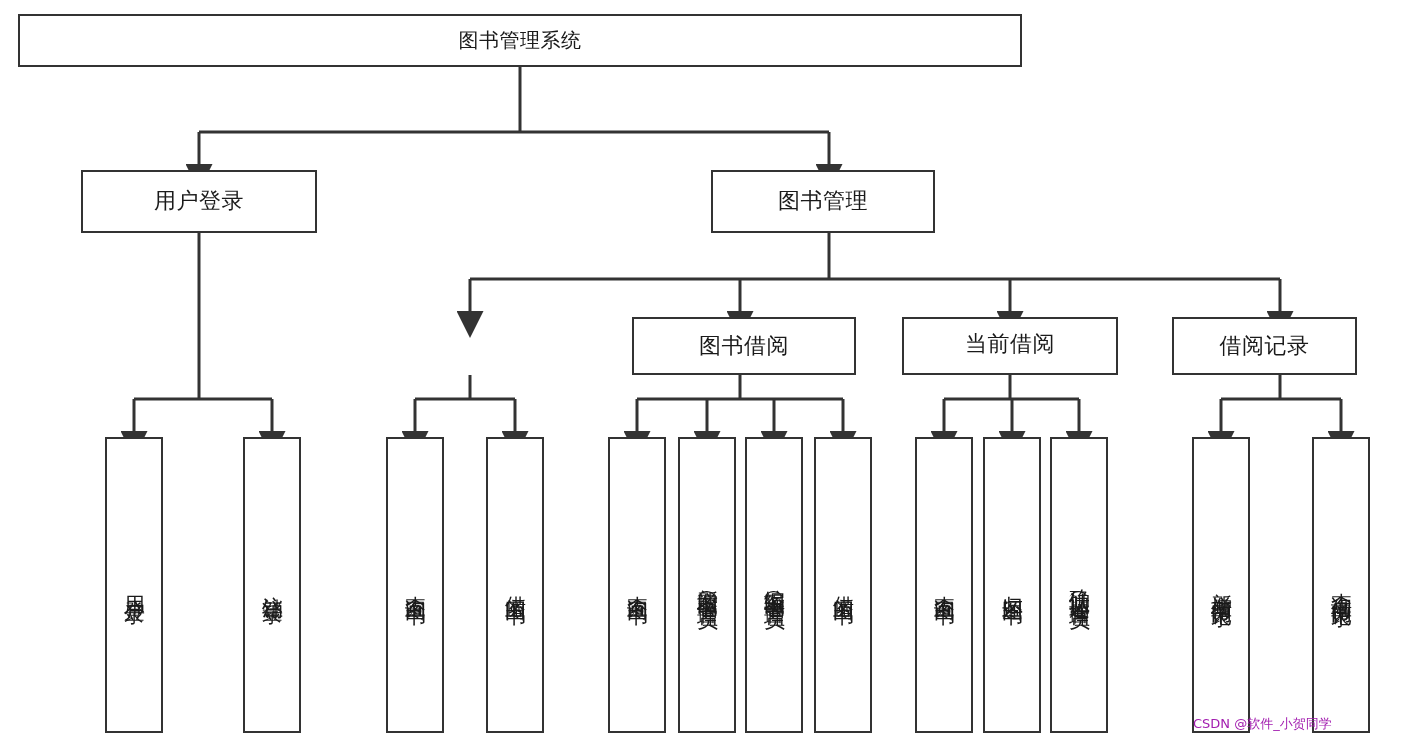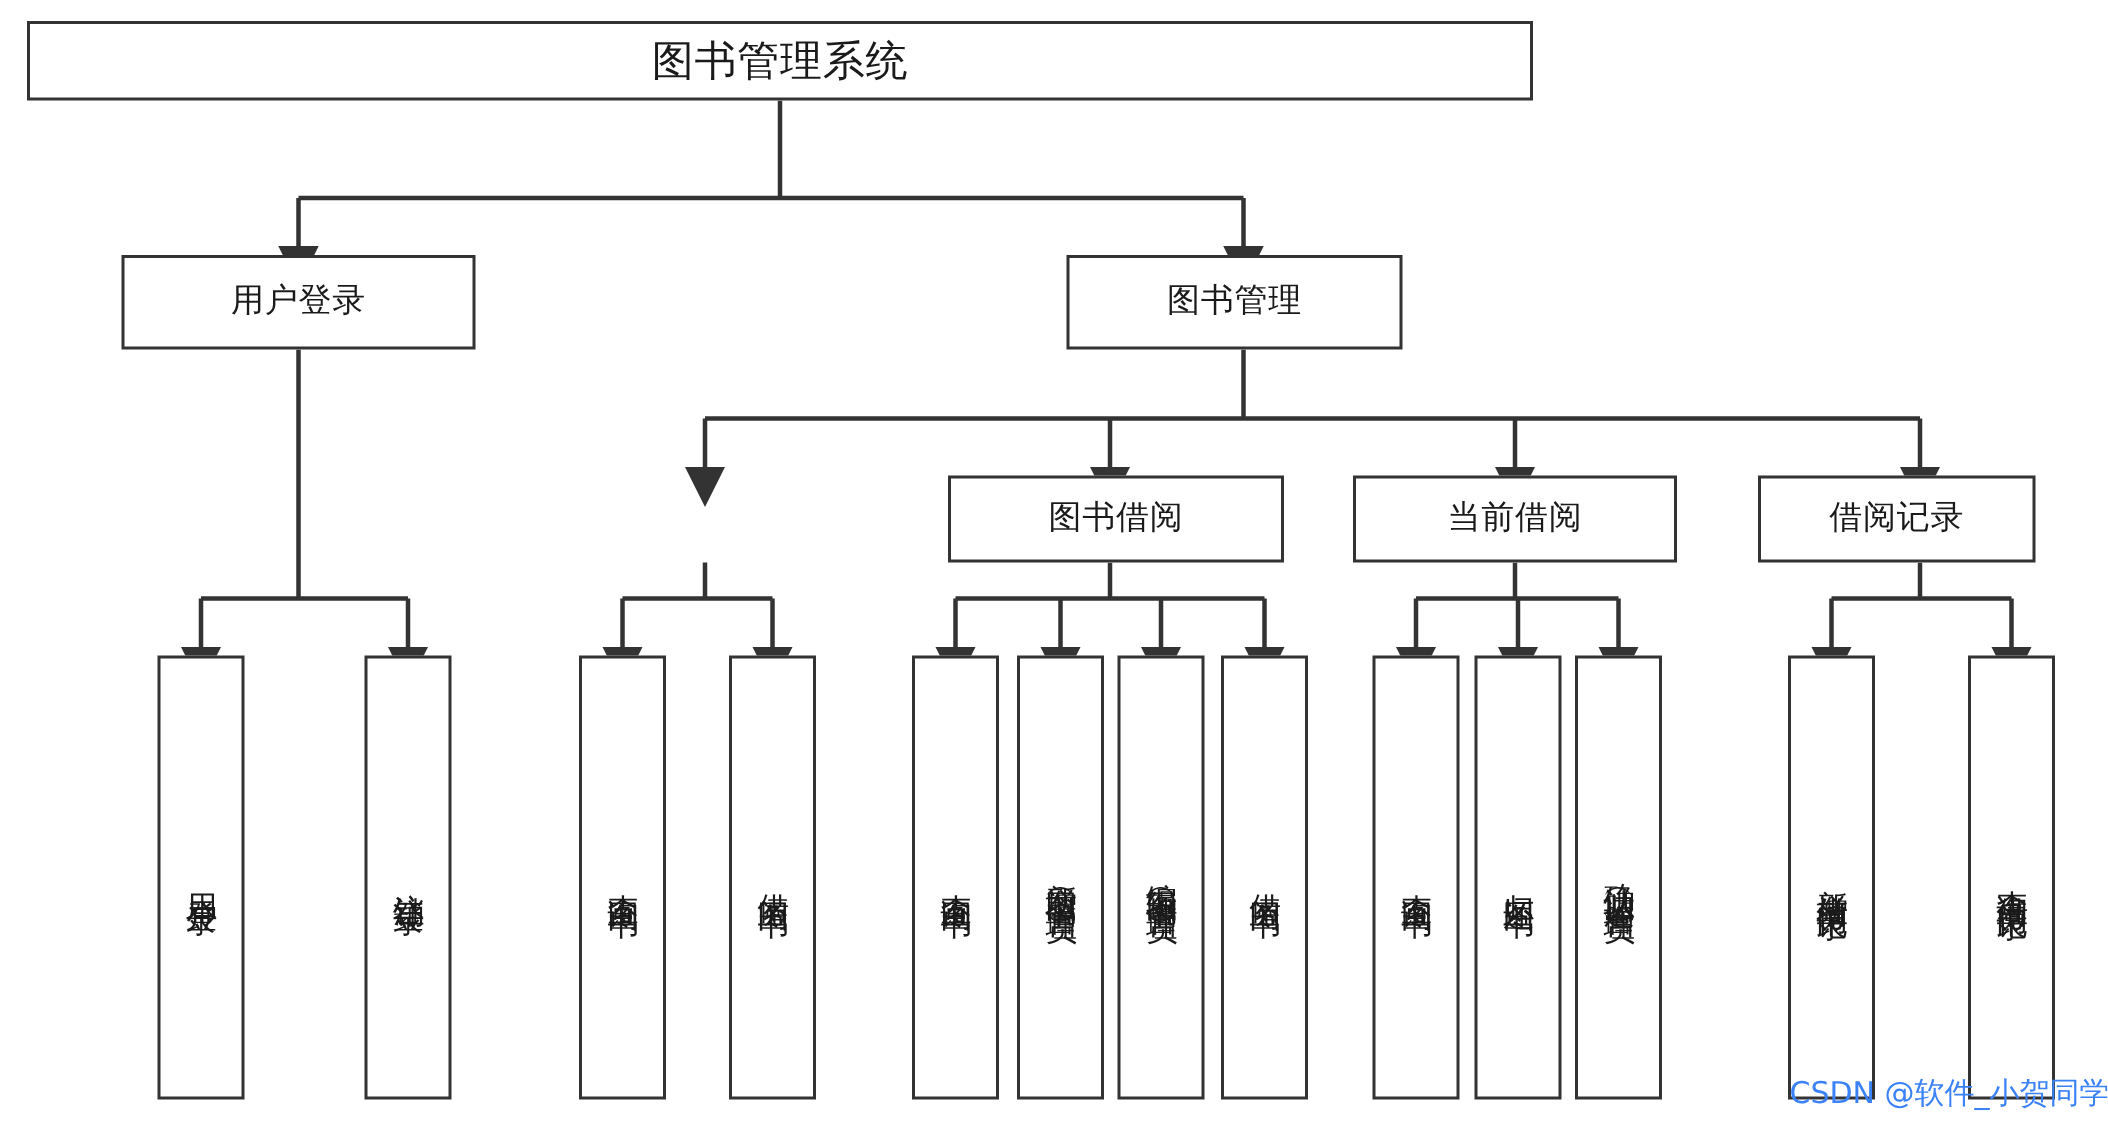--- a/index.html
+++ b/index.html
@@ -42,42 +42,42 @@
     text-align: center;
     line-height: 1.12;
     letter-spacing: 0.5px;
     color: #1a1a1a;
   }
   
   .node.horiz .node-label {
     font-size: 22px;
   }
   #node-root .node-label {
-    font-size: 28px;
+    font-size: 20px;
   }
   
   .node.vert {
     padding: 8px 2px;
     align-items: center;
     justify-content: center;
   }
   .node.vert .node-label {
     writing-mode: vertical-rl;
     text-orientation: upright;
     font-size: 21px;
     line-height: 1.0;
     letter-spacing: 3px;
     white-space: nowrap;
   }
   .watermark {
     position: absolute;
     left: 1193px;
     top: 715px;
-    font-size: 20px;
-    color: #3b82f6;
+    font-size: 13px;
+    color: #a21caf;
     white-space: nowrap;
     z-index: 5;
     font-family: "DejaVu Sans", "Liberation Sans", sans-serif;
   }
 </style>
 </head>
 <body>
 
 <div id="diagram-root">
 
@@ -131,21 +131,21 @@
   <div class="node horiz" style="left: 81px; top: 170px; width: 236px; height: 63px;">
     <span class="node-label">用户登录</span>
   </div>
   <div class="node horiz" style="left: 711px; top: 170px; width: 224px; height: 63px;">
     <span class="node-label">图书管理</span>
   </div>
 
   <div class="node horiz" style="left: 632px; top: 317px; width: 224px; height: 58px;">
     <span class="node-label">图书借阅</span>
   </div>
-  <div class="node horiz" style="left: 902px; top: 317px; width: 216px; height: 58px;">
+  <div class="node horiz" style="left: 902px; top: 317px; width: 216px; height: 58px; font-family: Liberation Mono, monospace;">
     <span class="node-label">当前借阅</span>
   </div>
   <div class="node horiz" style="left: 1172px; top: 317px; width: 185px; height: 58px;">
     <span class="node-label">借阅记录</span>
   </div>
 
   <div class="node vert" style="left: 105px; top: 437px; width: 58px; height: 296px;">
     <span class="node-label">用户登录</span>
   </div>
   <div class="node vert" style="left: 243px; top: 437px; width: 58px; height: 296px;">

